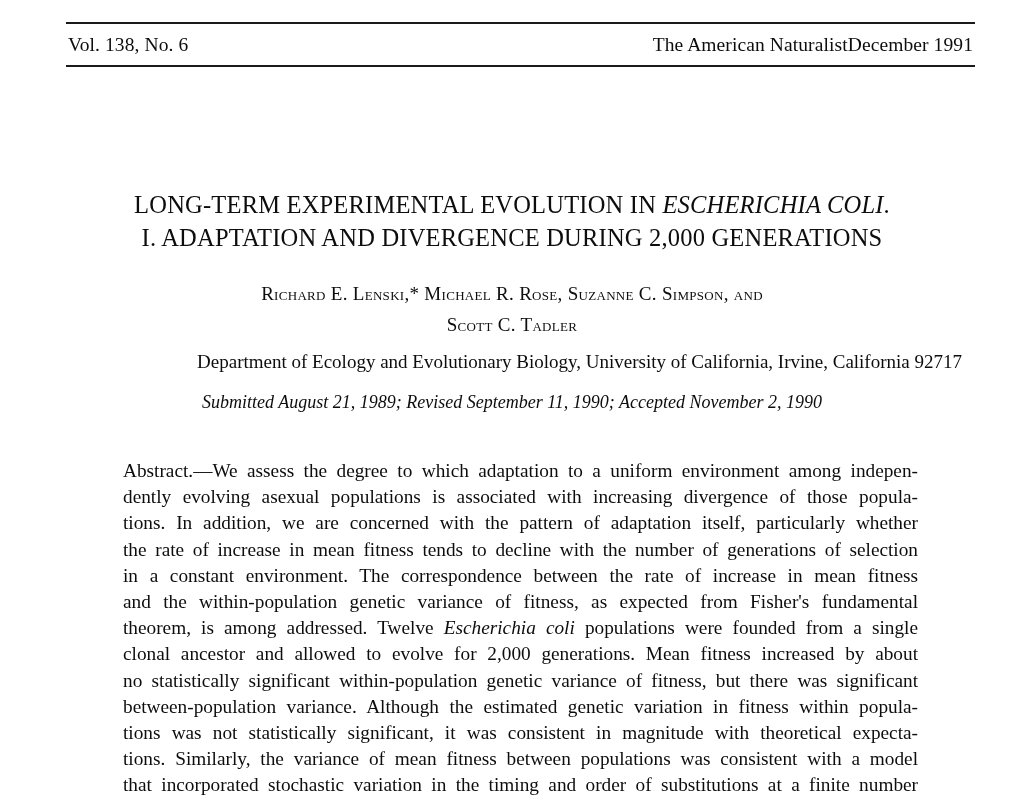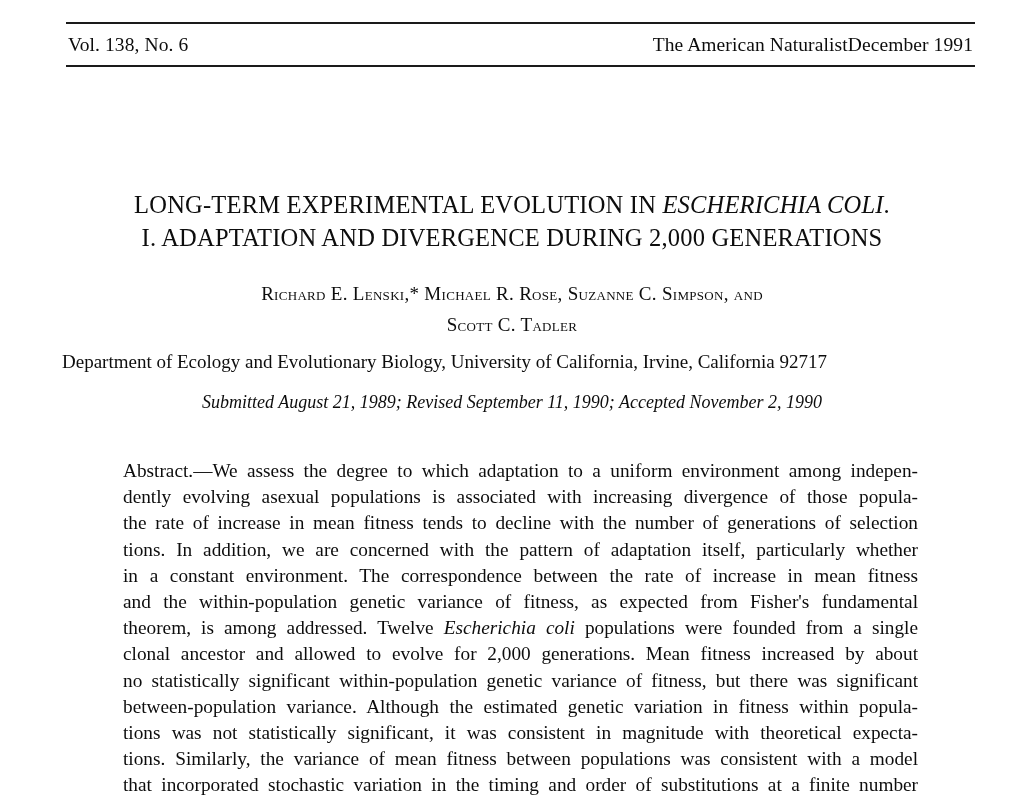--- a/index.html
+++ b/index.html
@@ -87,21 +87,21 @@
     letter-spacing: 0.3px;
     white-space: nowrap;
   }
 
   
   .affiliation {
     position: absolute;
     left: 62px;
     top: 349px;
     width: 900px;
-    text-align: left;
+    text-align: right;
     font-size: 19px;
     line-height: 26px;
     white-space: nowrap;
   }
 
   
   .submitted {
     position: absolute;
     left: 62px;
     top: 389px;
@@ -167,22 +167,22 @@
     <div class="author-line">Scott C. Tadler</div>
   </div>
 
   <div class="affiliation">Department of Ecology and Evolutionary Biology, University of California, Irvine, California 92717</div>
 
   <div class="submitted">Submitted August 21, 1989; Revised September 11, 1990; Accepted November 2, 1990</div>
 
   <div class="abstract" id="abstract-body">
       <div class="abs-line"><span class="j"><span class="lead">Abstract</span><span>.—</span><span>We assess the degree to which adaptation to a uniform environment among indepen-</span></span></div>
       <div class="abs-line"><span class="j"><span>dently evolving asexual populations is associated with increasing divergence of those popula-</span></span></div>
+      <div class="abs-line"><span class="j"><span>tions. In addition, we are concerned with the pattern of adaptation itself, particularly whether</span></span></div>
       <div class="abs-line"><span class="j"><span>the rate of increase in mean fitness tends to decline with the number of generations of selection</span></span></div>
-      <div class="abs-line"><span class="j"><span>tions. In addition, we are concerned with the pattern of adaptation itself, particularly whether</span></span></div>
       <div class="abs-line"><span class="j"><span>in a constant environment. The correspondence between the rate of increase in mean fitness</span></span></div>
       <div class="abs-line"><span class="j"><span>and the within-population genetic variance of fitness, as expected from Fisher's fundamental</span></span></div>
       <div class="abs-line"><span class="j"><span>theorem, is among addressed. Twelve </span><span class="ital">Escherichia coli</span><span> populations were founded from a single</span></span></div>
       <div class="abs-line"><span class="j"><span>clonal ancestor and allowed to evolve for 2,000 generations. Mean fitness increased by about</span></span></div>
       <div class="abs-line"><span class="j"><span>no statistically significant within-population genetic variance of fitness, but there was significant</span></span></div>
       <div class="abs-line"><span class="j"><span>between-population variance. Although the estimated genetic variation in fitness within popula-</span></span></div>
       <div class="abs-line"><span class="j"><span>tions was not statistically significant, it was consistent in magnitude with theoretical expecta-</span></span></div>
       <div class="abs-line"><span class="j"><span>tions. Similarly, the variance of mean fitness between populations was consistent with a model</span></span></div>
       <div class="abs-line"><span class="j"><span>that incorporated stochastic variation in the timing and order of substitutions at a finite number</span></span></div>
     </div>

